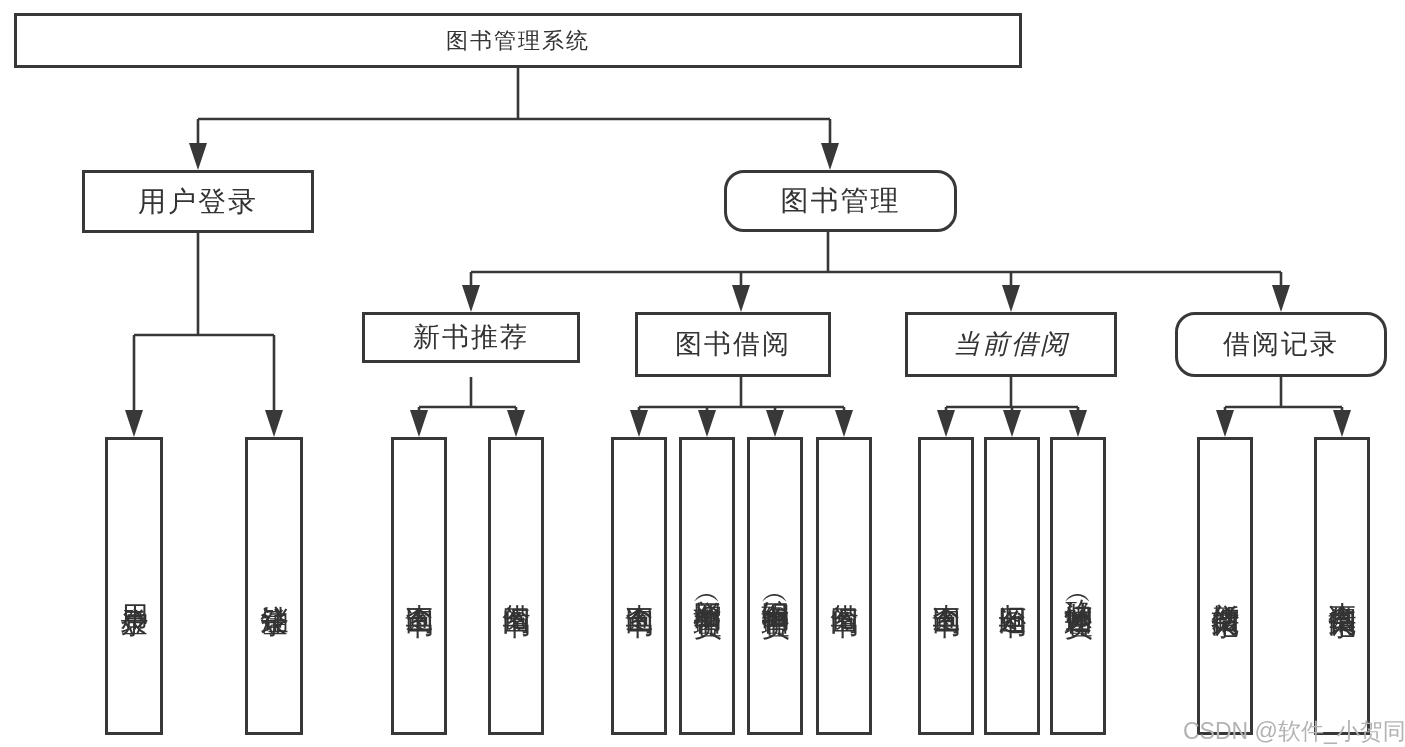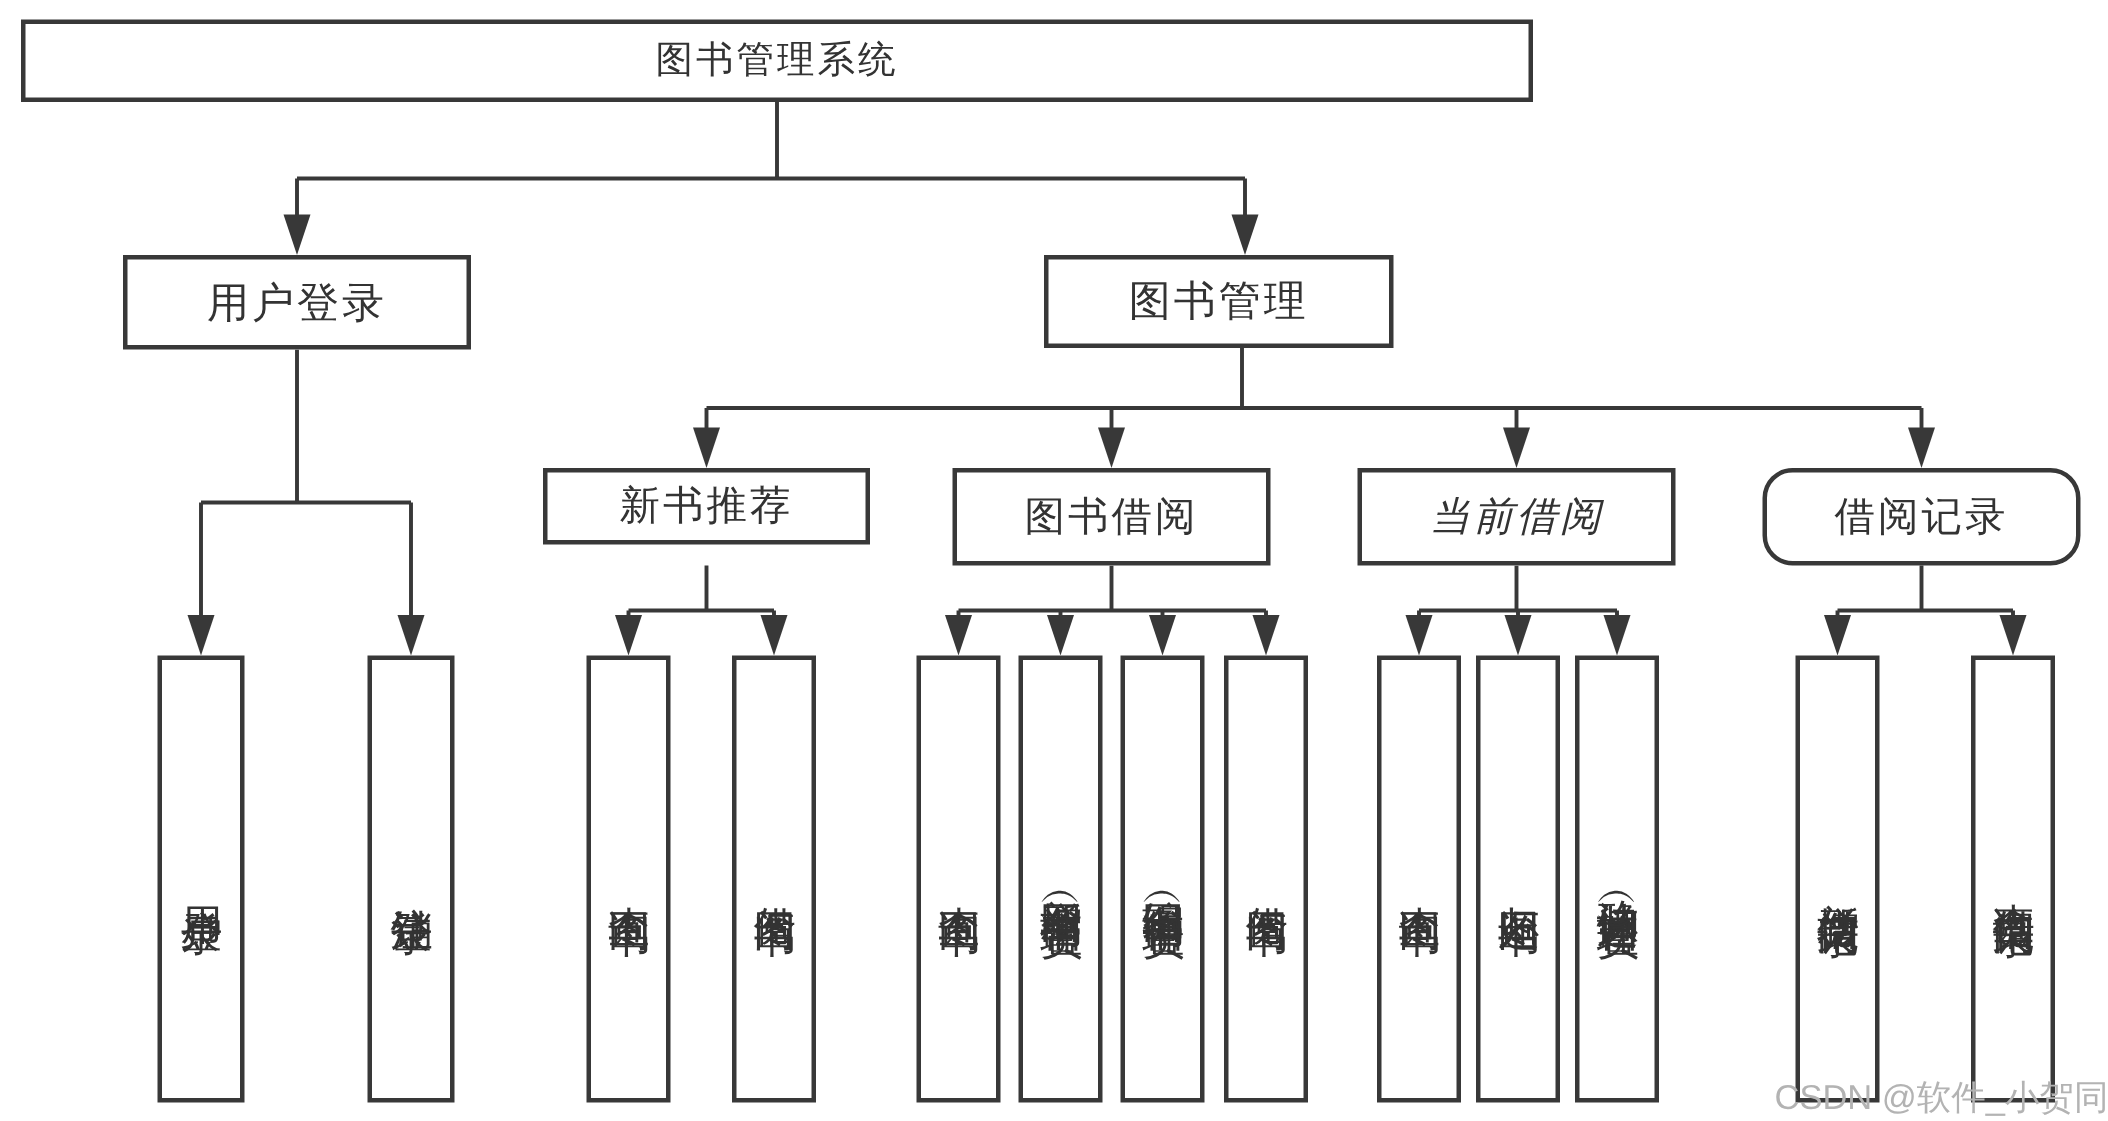--- a/index.html
+++ b/index.html
@@ -26,21 +26,21 @@
     box-sizing: border-box;
     border: 3px solid #383838;
     background: #ffffff;
     display: flex;
     align-items: center;
     justify-content: center;
     color: #333333;
     text-align: center;
     line-height: 1;
   }
-  .node.root  { font-size: 25px; letter-spacing: 2px; }
+  .node.root  { font-size: 22px; letter-spacing: 2px; }
   .node.lvl2  { font-size: 28px; letter-spacing: 2px; }
   .node.lvl3  { font-size: 27px; letter-spacing: 2px; }
   .node.leaf {
     writing-mode: vertical-rl;
     text-orientation: mixed;
     font-size: 28px;
     letter-spacing: 2px;
   }
   .watermark {
     position: absolute;
@@ -100,28 +100,28 @@
     </g>
   </svg>
 
   <div class="node root" style="left:14px; top:13px; width:1008px; height:55px;">
     <span>图书管理系统</span>
   </div>
 
   <div class="node lvl2" style="left:82px; top:170px; width:232px; height:63px;">
     <span>用户登录</span>
   </div>
-  <div class="node lvl2" style="left:696px; top:170px; width:233px; height:62px;">
+  <div class="node lvl2" style="left:724px; top:170px; width:233px; height:62px;border-radius:20px;">
     <span>图书管理</span>
   </div>
 
   <div class="node lvl3" style="left:362px; top:312px; width:218px; height:51px;">
     <span>新书推荐</span>
   </div>
-  <div class="node lvl3" style="left:635px; top:312px; width:212px; height:65px;">
+  <div class="node lvl3" style="left:635px; top:312px; width:196px; height:65px;">
     <span>图书借阅</span>
   </div>
   <div class="node lvl3" style="left:905px; top:312px; width:212px; height:65px;font-style:italic;">
     <span>当前借阅</span>
   </div>
   <div class="node lvl3" style="left:1175px; top:312px; width:212px; height:65px;border-radius:20px;">
     <span>借阅记录</span>
   </div>
 
   <div class="node leaf" style="left:105px; top:437px; width:58px; height:298px;">

